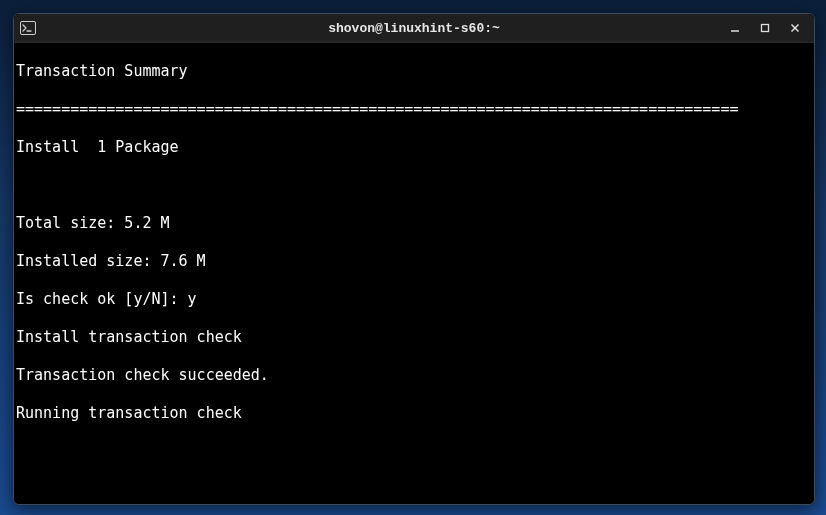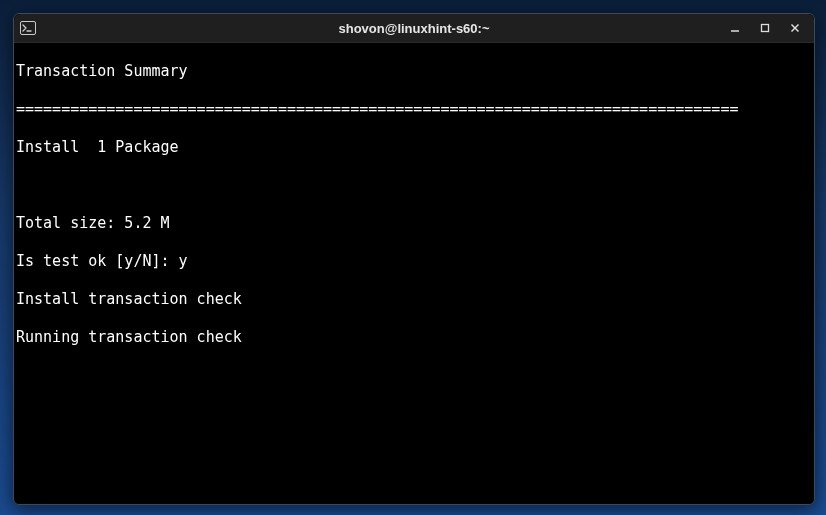--- a/index.html
+++ b/index.html
@@ -46,21 +46,21 @@
     height: 14px;
     display:inline-flex;
     align-items:center;
     justify-content:center;
   }
   .titlebar-title {
     position:absolute;
     left:0; right:0;
     text-align:center;
     color: #e6e6e6;
-    font-family: Liberation Sans, sans-serif;
+    font-family: Liberation Mono, monospace;
     font-size: 13px;
     font-weight: 600;
     pointer-events:none;
   }
   .titlebar-controls {
     margin-left:auto;
     display:flex;
     gap:4px;
   }
   .tb-btn {
@@ -119,22 +119,24 @@
         </div>
       </div>
     </div>
 
     <div class="terminal">
 <div>Transaction Summary</div>
 <div style="overflow:hidden;">================================================================================</div>
 <div>Install  1 Package</div>
 <div>&nbsp;</div>
 <div>Total size: 5.2 M</div>
-<div>Is test ok [y/N]: y</div>
+<div>Installed size: 7.6 M</div>
+<div>Is check ok [y/N]: y</div>
 <div>Install transaction check</div>
+<div>Transaction check succeeded.</div>
 <div>Running transaction check</div>
 
 
 
 
 
 
 
 
 

